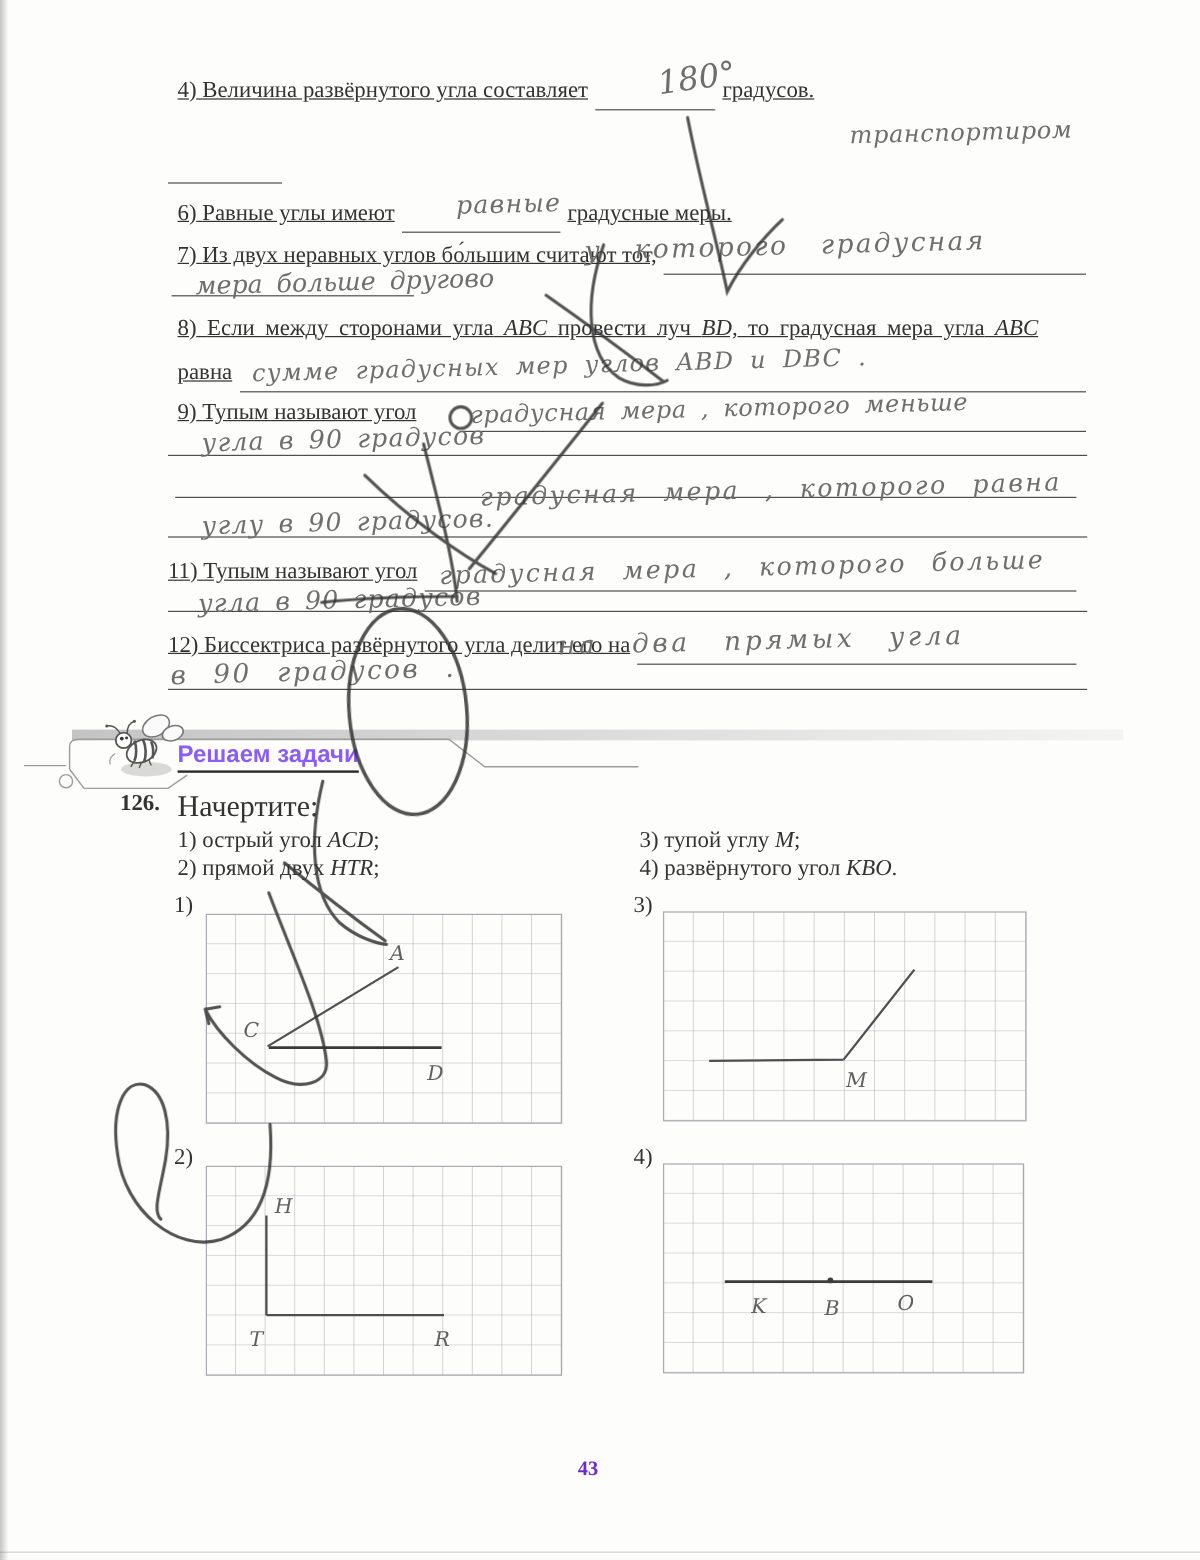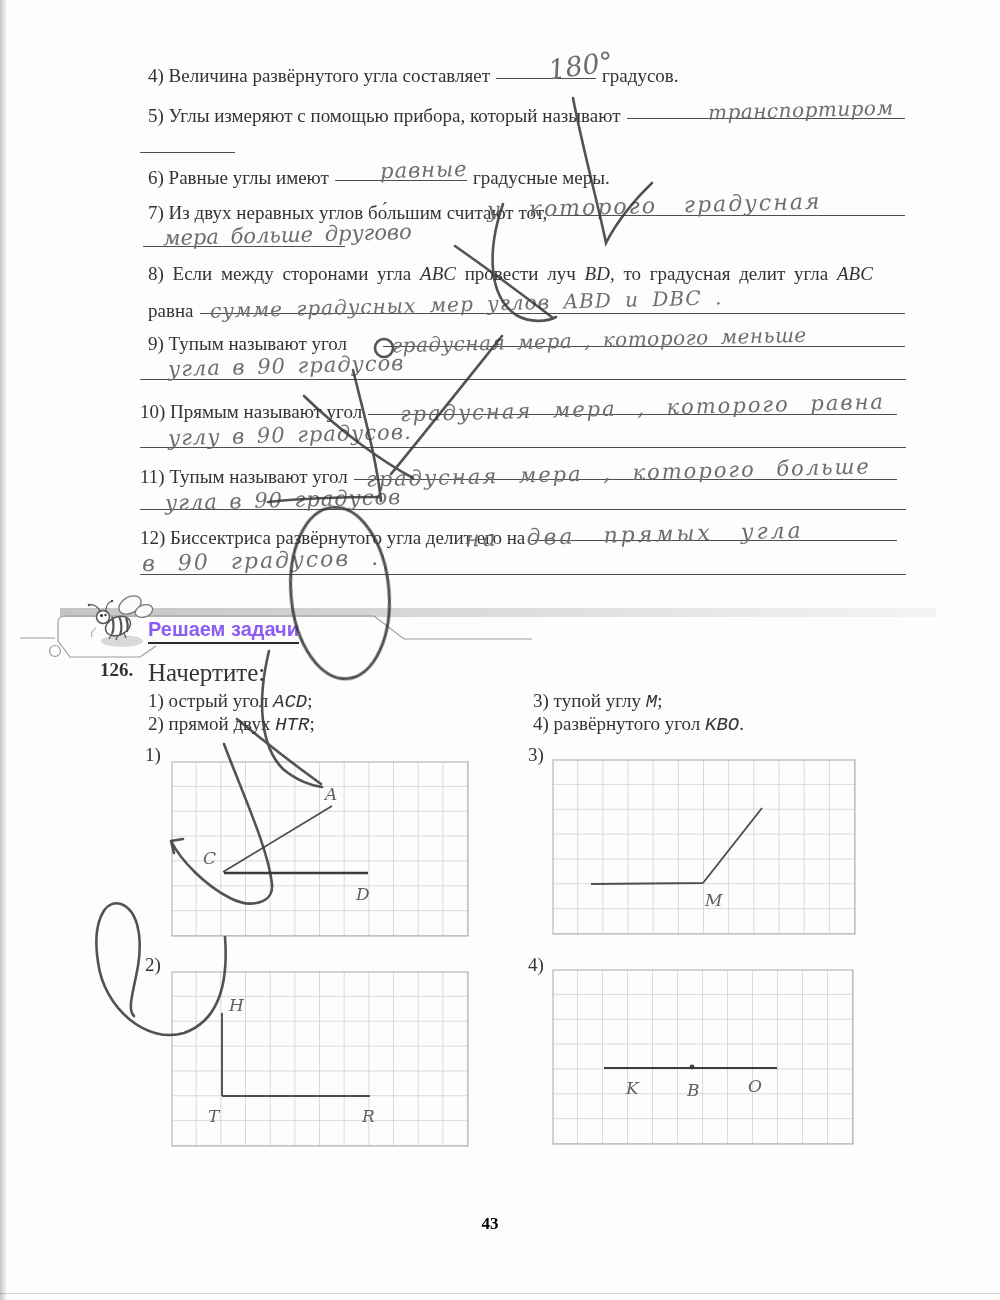--- a/index.html
+++ b/index.html
@@ -3,92 +3,87 @@
 <meta charset="utf-8">
 <style>
   html,body{margin:0;padding:0;background:#e8e8e8;}
   .page{position:relative;width:1000px;height:1300px;background:#fdfdfc;
         font-family:"Liberation Serif",serif;color:#333;overflow:hidden;}
   .page::before{content:"";position:absolute;left:0;top:0;width:7px;height:100%;
         background:linear-gradient(to right, rgba(90,90,90,.35), rgba(0,0,0,0));z-index:4;}
   .page::after{content:"";position:absolute;left:0;bottom:6px;width:100%;height:1px;
         background:rgba(160,160,160,.45);}
   
-  .q{position:absolute;display:flex;align-items:flex-start;width:757px;
-     font-size:19px;line-height:24px;white-space:nowrap;z-index:2;}
+  .q{position:absolute;display:flex;align-items:flex-end;width:757px;
+     font-size:19px;line-height:24px;white-space:nowrap;z-index:2;text-decoration:underline;}
   .q .t{white-space:pre-wrap;}
   .q .math{font-style:italic;}
   .blank{display:inline-block;height:14px;margin:0 6px -4px 6px;
          border-bottom:1.6px solid #4e4e4e;}
   .blank.fill{flex:1;margin-right:0;}
   .rule{position:absolute;height:0;border-top:1.4px solid #4e4e4e;z-index:1;}
   
   .hw{position:absolute;font-family:"DejaVu Serif",serif;font-style:italic;
       color:#6e6e6e;white-space:nowrap;transform:rotate(-1.5deg);z-index:2;}
   
   .band{position:absolute;left:60px;top:608px;width:876px;height:9px;
         background:linear-gradient(to right,#c4c4c4,#dedede 55%,#f4f4f3);z-index:1;}
   .section-title{position:absolute;left:148px;top:618px;
         font-family:"Liberation Sans",sans-serif;font-weight:bold;font-size:20px;
         color:#8b5cf6;border-bottom:2.4px solid #2b2b2b;padding-bottom:1px;z-index:2;}
   .task-num{position:absolute;left:100px;top:659px;font-weight:bold;font-size:19px;z-index:2;}
   .task-title{position:absolute;left:148px;top:659px;font-size:25px;z-index:2;}
   .item{position:absolute;font-size:19px;white-space:pre;z-index:2;}
-  .item .math{font-style:italic;font-family:Liberation Mono, monospace;}
+  .item .math{font-style:italic;}
   .grid-label{position:absolute;font-size:19px;z-index:2;}
   .page-num{position:absolute;left:455px;top:1214px;width:70px;text-align:center;
-        font-weight:bold;font-size:17px;color:#000000;z-index:2;}
+        font-weight:bold;font-size:17px;color:#6d28d9;z-index:2;}
   svg.overlay{position:absolute;left:0;top:0;z-index:3;pointer-events:none;}
   .pencil-label{font-family:"DejaVu Serif",serif;font-style:italic;font-size:17px;fill:#5f5f5f;}
 </style>
 </head>
 <body>
 
 <div class="page">
 
   <div class="q" style="left:148px;top:64px">
     <span class="t"><span>4)</span> <span>Величина развёрнутого угла составляет</span></span>
       <span class="blank" style="width:100px"></span>
       <span class="t">градусов.</span>
   </div>
 
-  <div class="q" style="left:148px;top:104px">
-    <span class="t"><span>5)</span> <span>Углы измеряют с помощью прибора, который называют</span></span>
-      <span class="blank fill"></span>
-  </div>
   <div class="rule" style="left:140px;top:152px;width:95px"></div>
 
   <div class="q" style="left:148px;top:166px">
     <span class="t"><span>6)</span> <span>Равные углы имеют</span></span>
       <span class="blank" style="width:132px"></span>
       <span class="t">градусные меры.</span>
   </div>
 
   <div class="q" style="left:148px;top:201px">
     <span class="t"><span>7)</span> <span>Из двух неравных углов бо́льшим считают тот,</span></span>
       <span class="blank fill"></span>
   </div>
   <div class="rule" style="left:143px;top:246px;width:202px"></div>
 
   <div class="q" style="left:148px;top:262px;word-spacing:4px">
-    <span class="t"><span>8)</span> <span>Если между сторонами угла</span> <span class="math">ABC</span> <span>провести луч</span> <span class="math">BD,</span> <span>то градусная делит угла</span> <span class="math">ABC</span></span>
+    <span class="t"><span>8)</span> <span>Если между сторонами угла</span> <span class="math">ABC</span> <span>провести луч</span> <span class="math">BD,</span> <span>то градусная мера угла</span> <span class="math">ABC</span></span>
   </div>
   <div class="q" style="left:148px;top:299px">
     <span class="t">равна</span>
       <span class="blank fill"></span>
   </div>
 
   <div class="q" style="left:148px;top:332px">
     <span class="t"><span>9)</span> <span>Тупым называют угол</span></span>
       <span class="blank fill" style="margin-left:36px"></span>
   </div>
   <div class="rule" style="left:140px;top:379px;width:766px"></div>
 
   <div class="q" style="left:140px;top:400px">
-    <span class="t"><span>10)</span> <span>Прямым называют угол</span></span>
       <span class="blank fill"></span>
   </div>
   <div class="rule" style="left:140px;top:447px;width:766px"></div>
 
   <div class="q" style="left:140px;top:465px">
     <span class="t"><span>11)</span> <span>Тупым называют угол</span></span>
       <span class="blank fill"></span>
   </div>
   <div class="rule" style="left:140px;top:509px;width:766px"></div>
 

